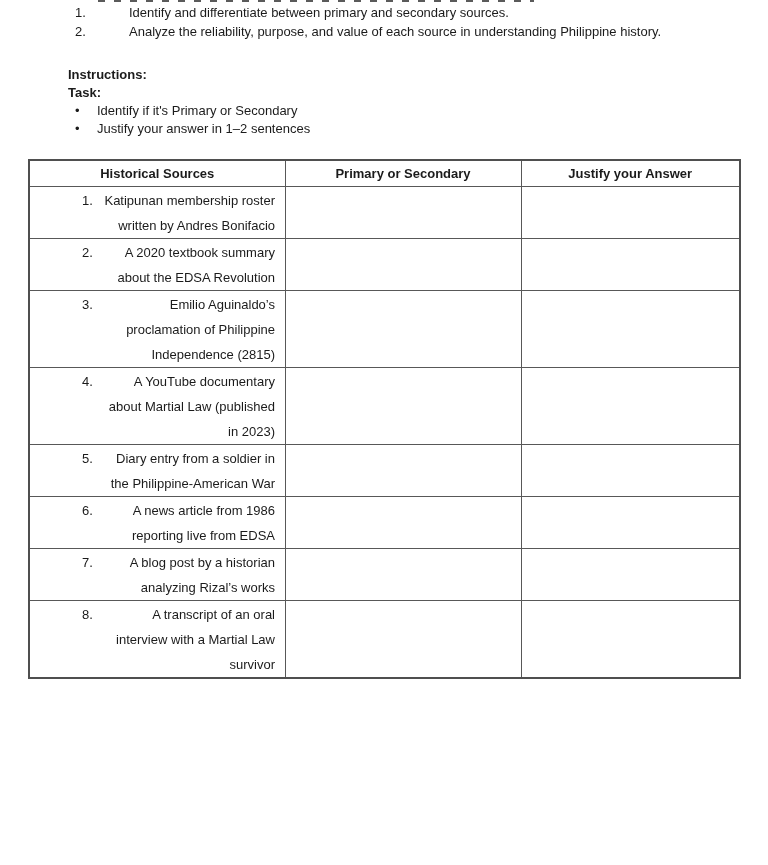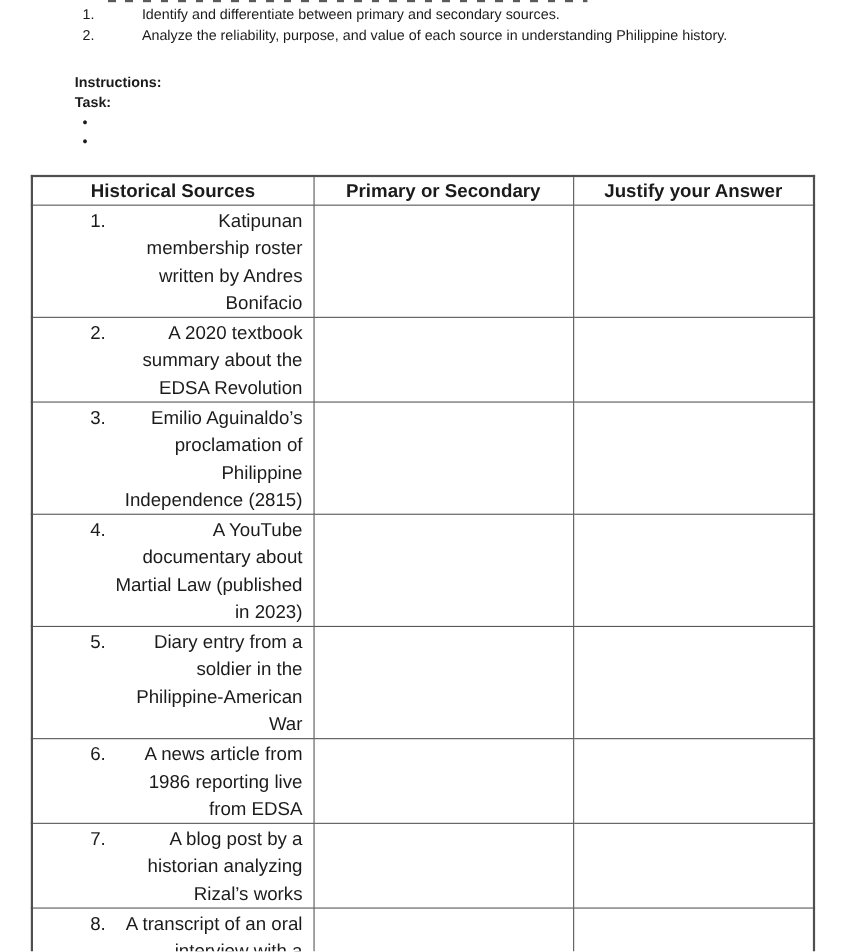--- a/index.html
+++ b/index.html
@@ -38,21 +38,21 @@
   table.sorting{
     margin:21px 0 0 28px;
     width:711px;
     border-collapse:collapse;
     table-layout:fixed;
     border:2px solid #4f4f4f;
   }
   table.sorting th, table.sorting td{
     border:1.5px solid #585858;
     vertical-align:top;
-    font-size:17px;
+    font-size:13px;
   }
   table.sorting th{
     font-weight:bold;
     text-align:center;
     line-height:17px;
     padding:4px 2px;
   }
   td.src{padding:1px 8px 0 52px;}
   .src-inner{display:flex;line-height:25px;}
   .num{flex:0 0 22px;}
@@ -76,23 +76,25 @@
         <span class="otext">Analyze the reliability, purpose, and value of each source in understanding Philippine history.</span>
       </div>
     </div>
 
     <div class="para bold instructions-label">Instructions:</div>
 
     <div class="para bold task-label">Task:</div>
     <div class="bullets">
       <div class="bli">
         <span class="bdot">•</span>
+        <span>Identify if it's Primary or Secondary</span>
       </div>
       <div class="bli">
         <span class="bdot">•</span>
+        <span>Justify your answer in 1–2 sentences</span>
       </div>
     </div>
 
     <table class="sorting">
       <colgroup>
         <col style="width:256px">
           <col style="width:236px">
           <col style="width:219px">
       </colgroup>
       <thead>

